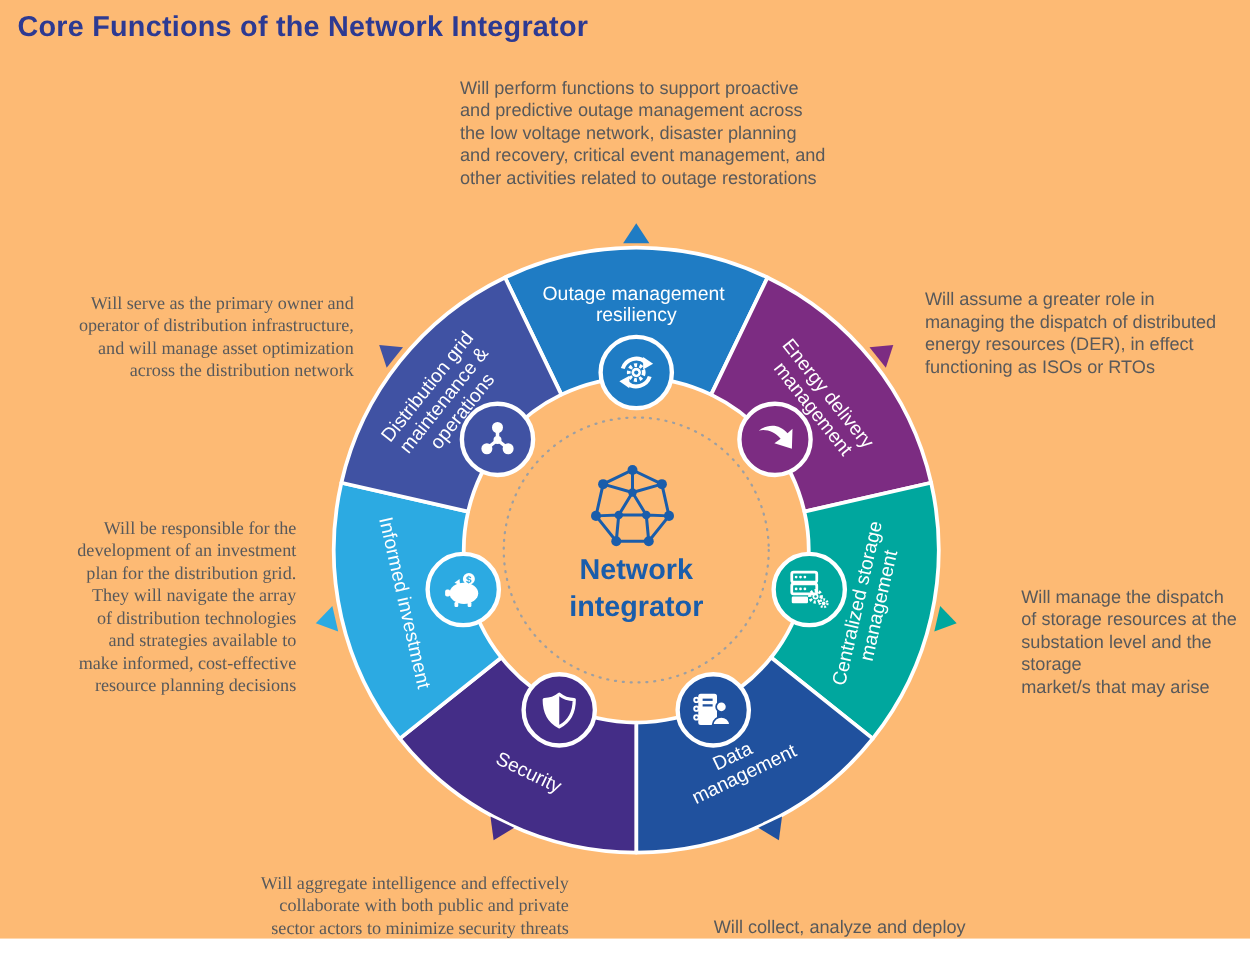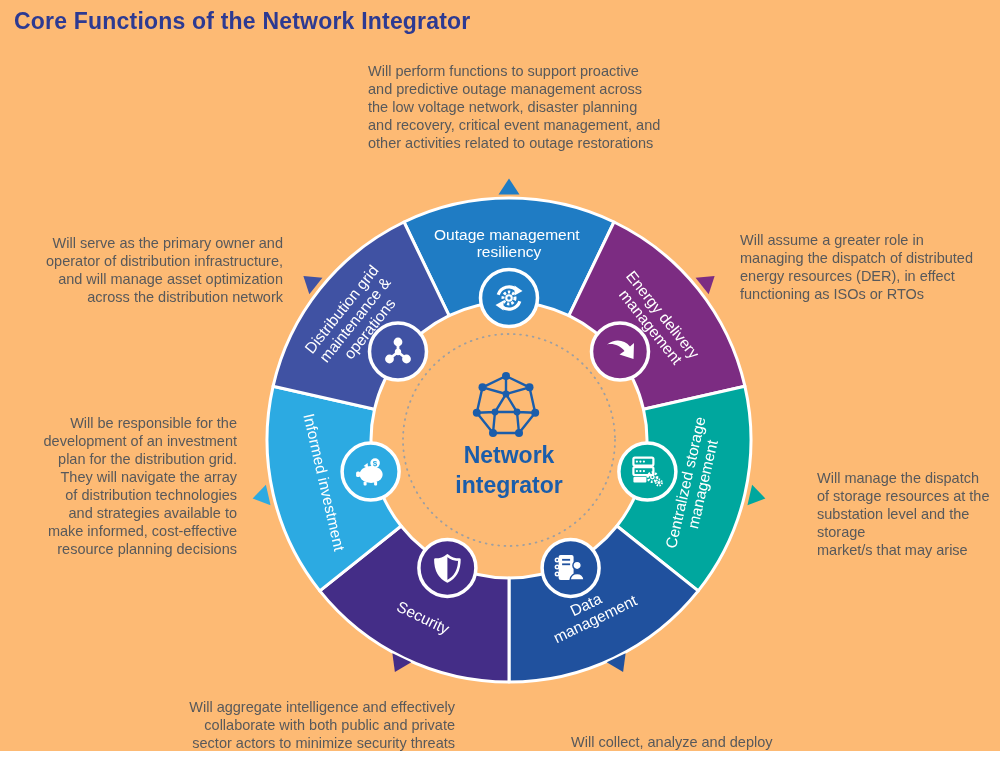--- a/index.html
+++ b/index.html
@@ -9,21 +9,21 @@
   }
   #page-title{
     position:absolute;left:14px;top:8px;
     font-size:23px;font-weight:bold;color:#2d3a92;letter-spacing:0.2px;
   }
   .annotation{
     position:absolute;font-size:14.5px;line-height:18px;color:#58595b;
     white-space:pre-line;
   }
   .ann-left{text-align:left;}
-  .ann-right{text-align:right;}
+  .ann-right{text-align:right;font-family:Liberation Serif, serif;}
   #ann-outage{left:368px;top:62px;}
   #ann-energy{left:740px;top:231px;}
   #ann-storage{left:817px;top:469px;}
   #ann-data{left:571px;top:698px;margin-top:35px;}
   #ann-security{right:545px;top:698px;}
   #ann-investment{right:763px;top:414px;}
   #ann-distribution{right:717px;top:234px;}
   svg{position:absolute;left:0;top:0;}
   .wedge{stroke:#ffffff;stroke-width:3;stroke-linejoin:round;}
   .icon-ring{stroke:#ffffff;stroke-width:3.5;}

